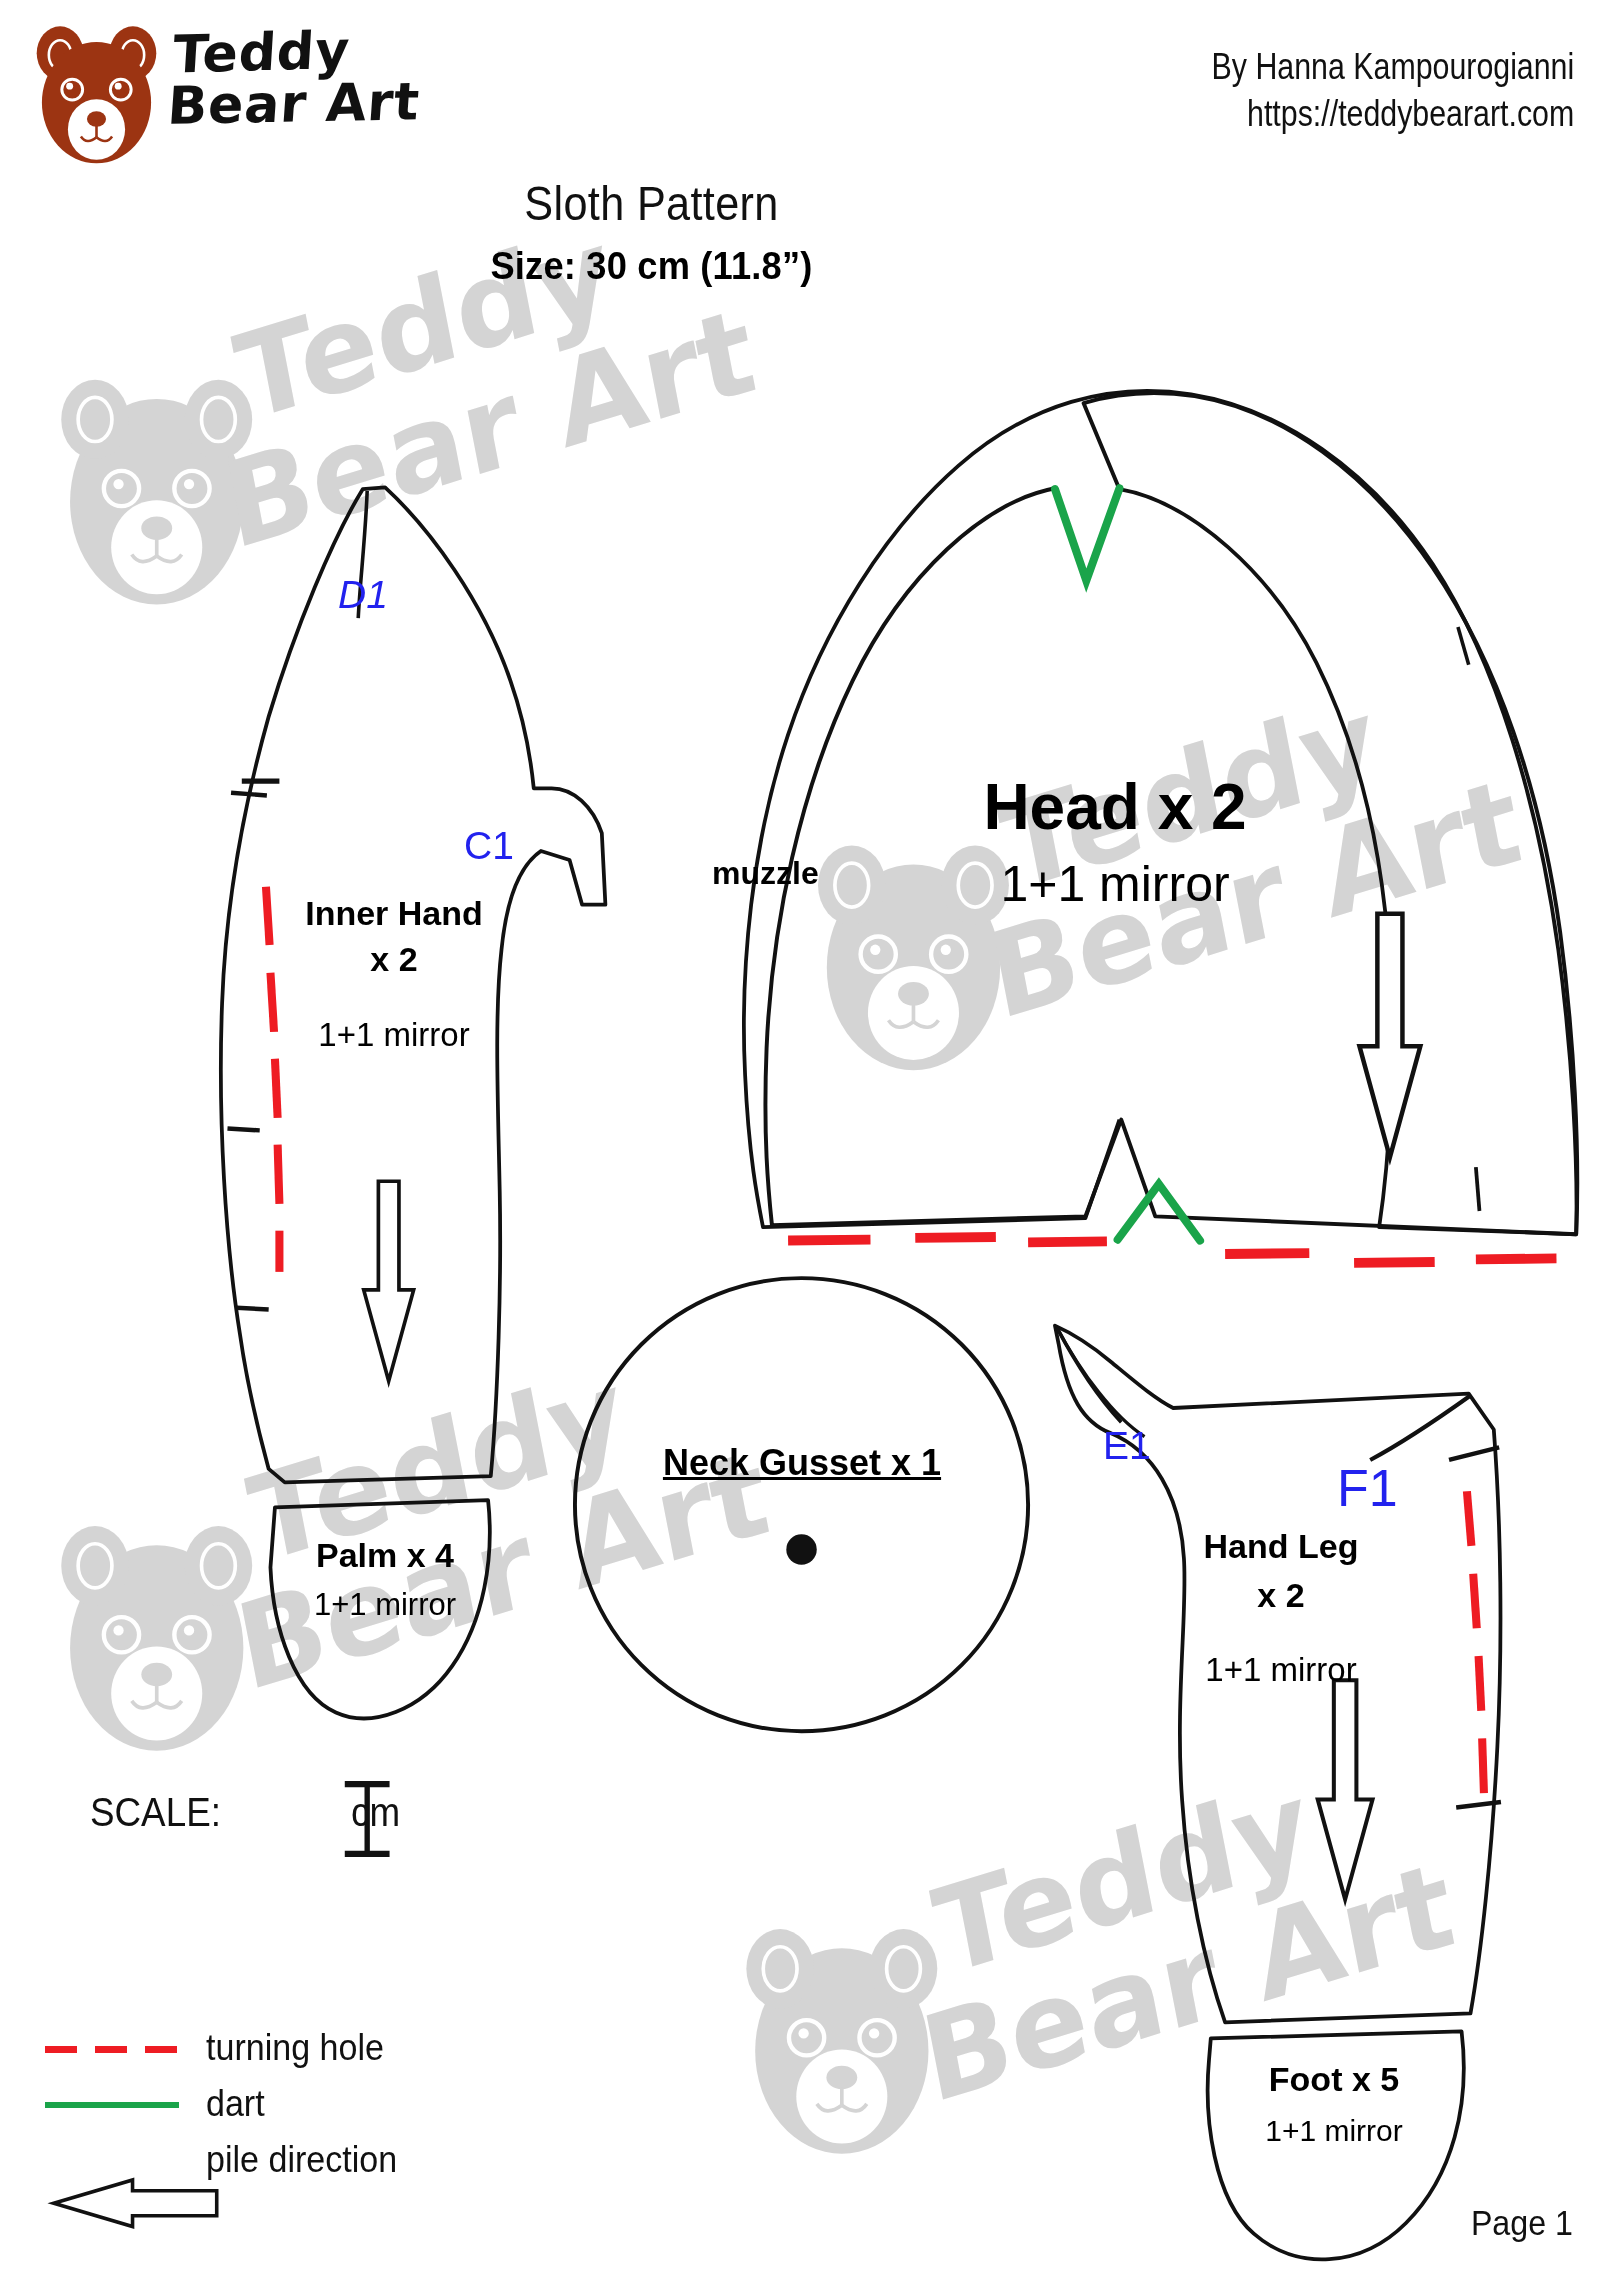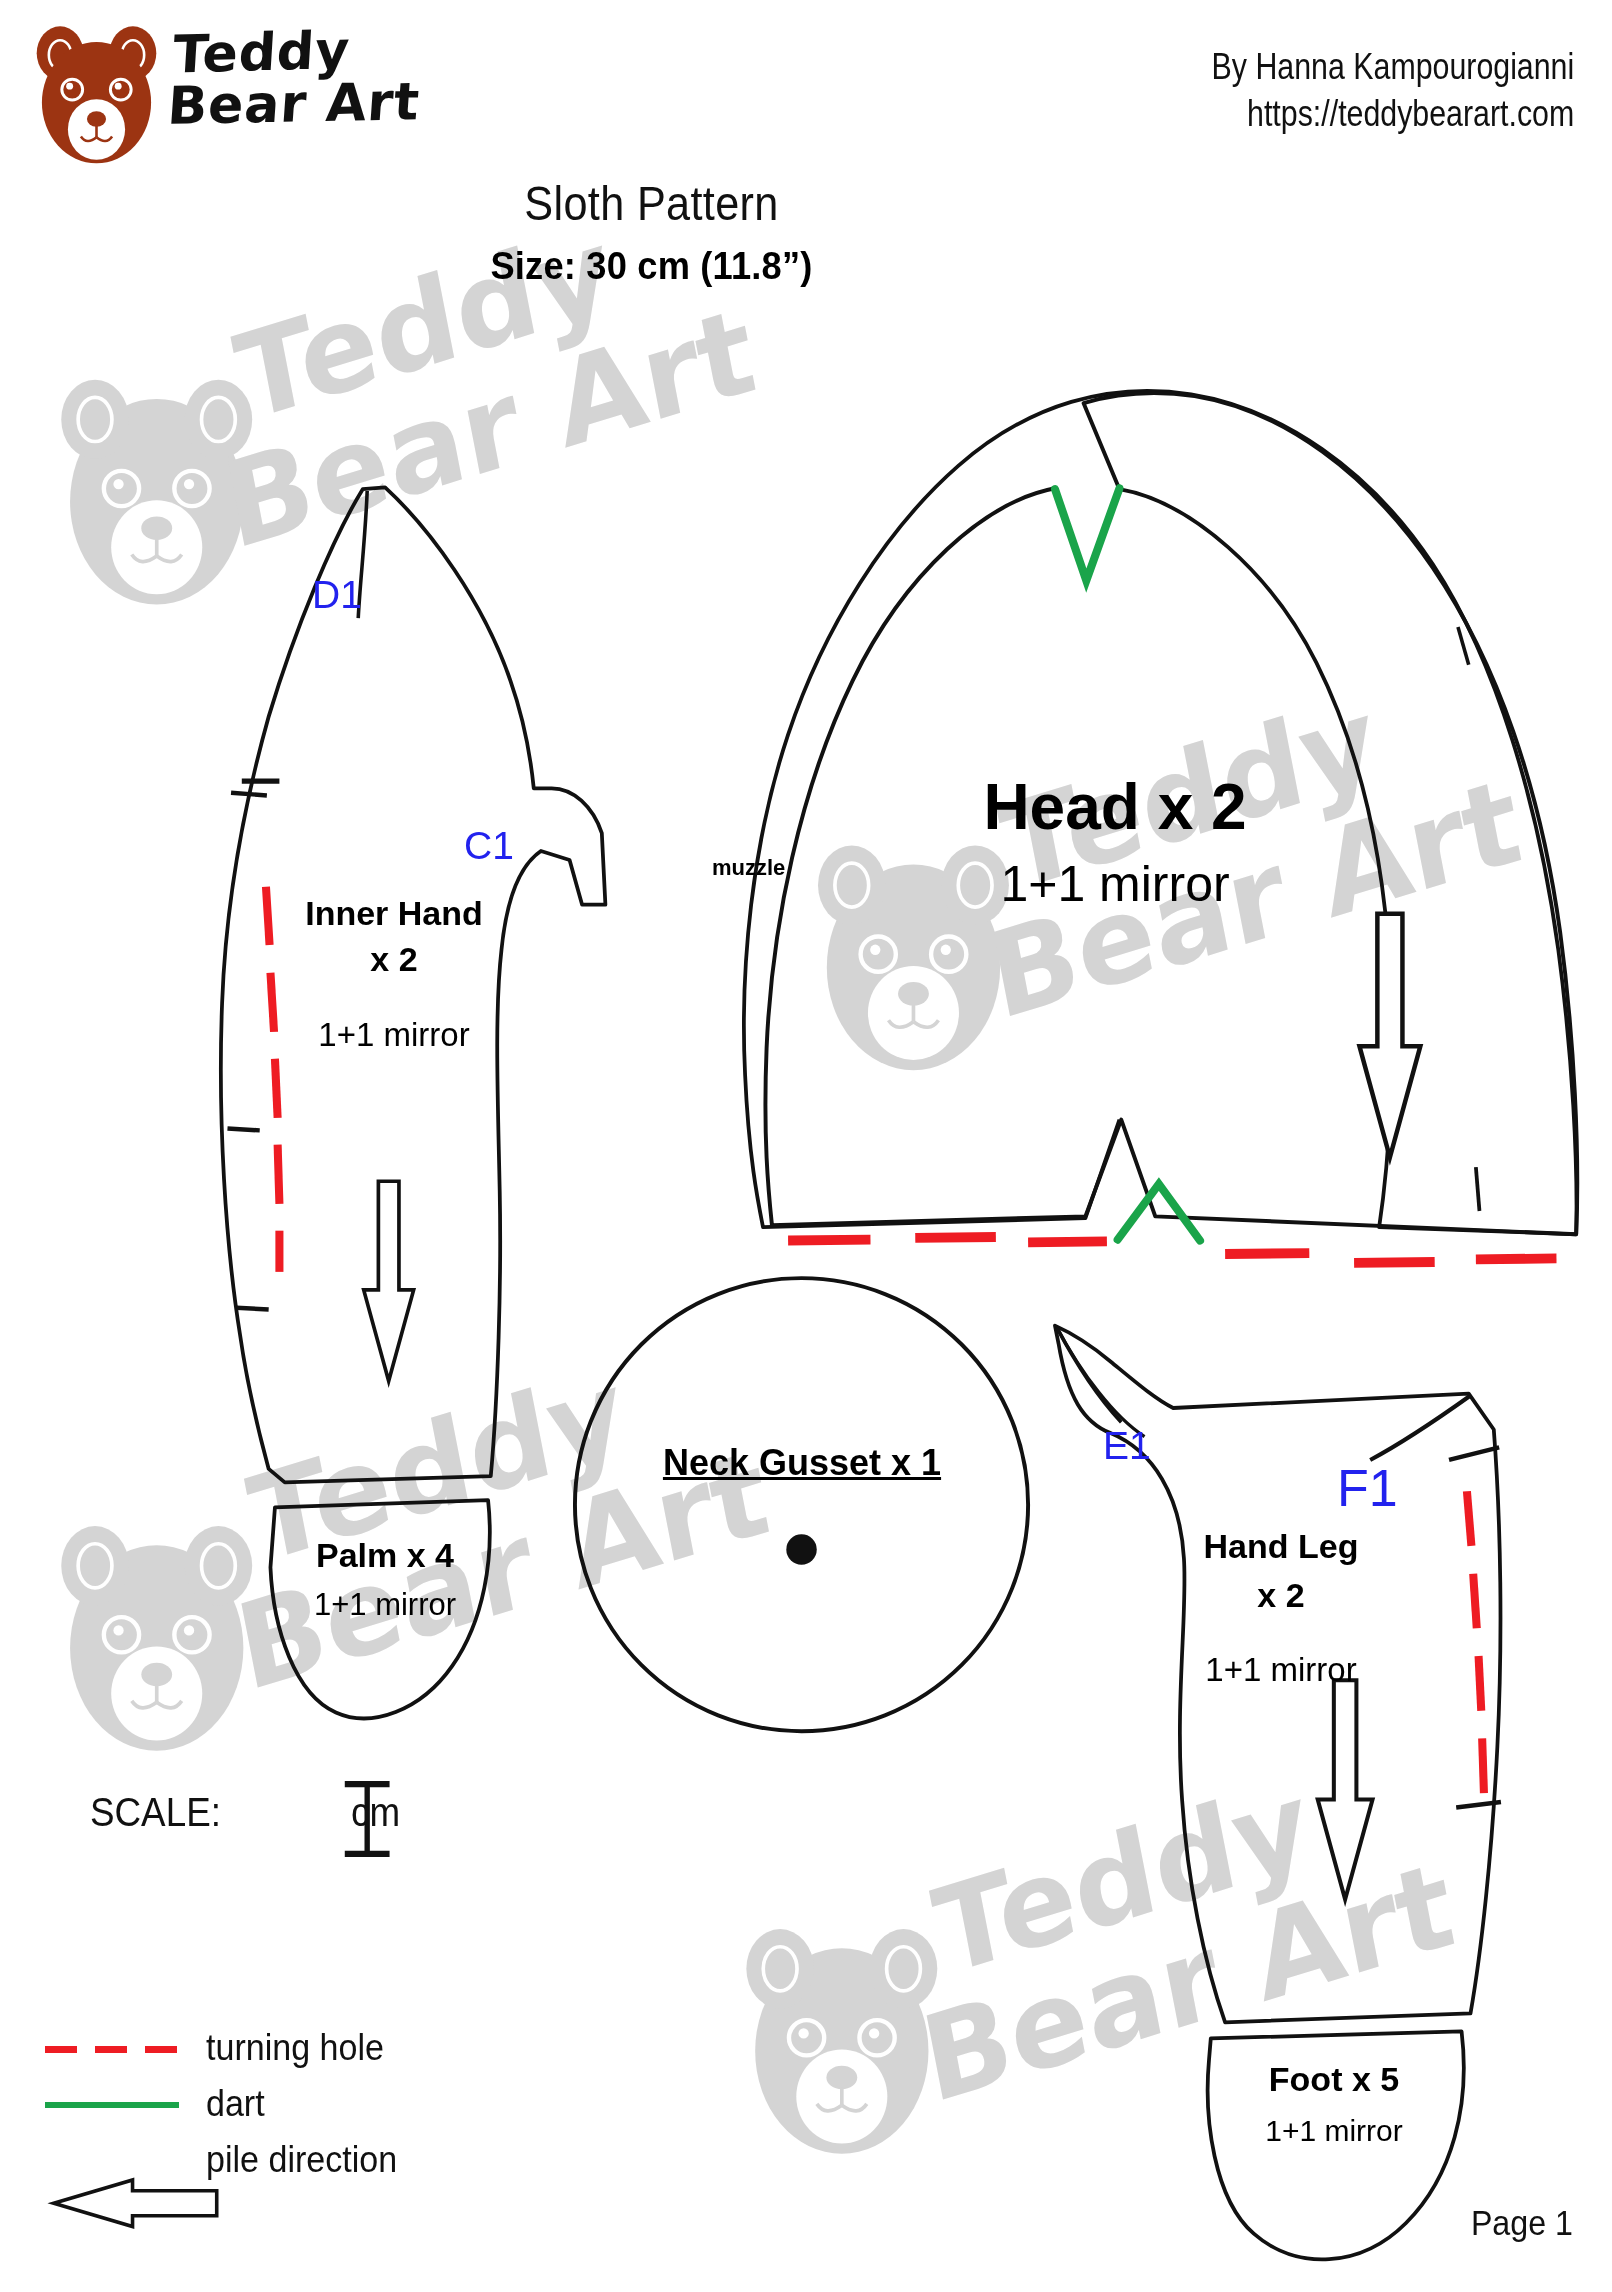--- a/index.html
+++ b/index.html
@@ -452,30 +452,30 @@
       <div>By Hanna Kampourogianni</div>
       <div>https://teddybearart.com</div>
     </div>
   </div>
 
   <div id="title-block">
     <div id="pattern-title">Sloth Pattern</div>
     <div id="pattern-size">Size: 30 cm (11.8”)</div>
   </div>
 
-  <div class="plabel blue" style="left:312px; top:573px; font-size:39px;">D1</div>
+  <div class="plabel blue" style="left:338px; top:573px; font-size:39px;font-style:italic;">D1</div>
   <div class="plabel blue" style="left:436px; top:824px; font-size:39px;margin-left:28px;">C1</div>
   <div class="plabel bold center" style="left:394px; top:894px; font-size:34px;">Inner Hand</div>
   <div class="plabel bold center" style="left:394px; top:940px; font-size:34px;">x 2</div>
   <div class="plabel center" style="left:394px; top:1016px; font-size:33px;">1+1 mirror</div>
 
   <div class="plabel bold center" style="left:385px; top:1536px; font-size:34px;">Palm x 4</div>
   <div class="plabel center" style="left:385px; top:1587px; font-size:31px;">1+1 mirror</div>
 
-  <div class="plabel bold" style="left:712px; top:855px; font-size:22px;">muzzle</div>
+  <div class="plabel bold" style="left:712px; top:855px; font-size:32px;">muzzle</div>
   <div class="plabel bold center" style="left:1115px; top:770px; font-size:64px;">Head x 2</div>
   <div class="plabel center" style="left:1115px; top:855px; font-size:50px;">1+1 mirror</div>
 
   <div class="plabel bold center" style="left:802px; top:1442px; font-size:36px;text-decoration:underline;">Neck Gusset x 1</div>
 
   <div class="plabel blue" style="left:1103px; top:1424px; font-size:39px;">E1</div>
   <div class="plabel blue" style="left:1337px; top:1458px; font-size:52px;">F1</div>
   <div class="plabel bold center" style="left:1281px; top:1527px; font-size:34px;">Hand  Leg</div>
   <div class="plabel bold center" style="left:1281px; top:1576px; font-size:34px;">x 2</div>
   <div class="plabel center" style="left:1281px; top:1651px; font-size:33px;">1+1 mirror</div>

